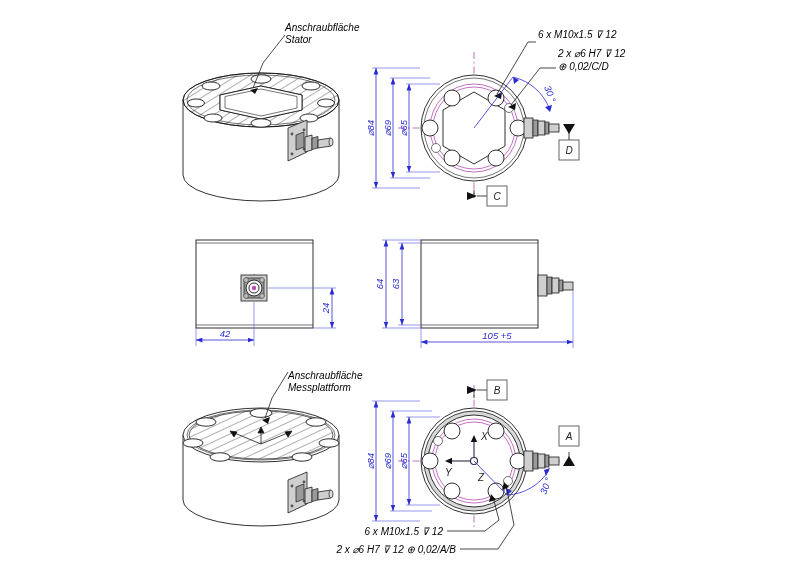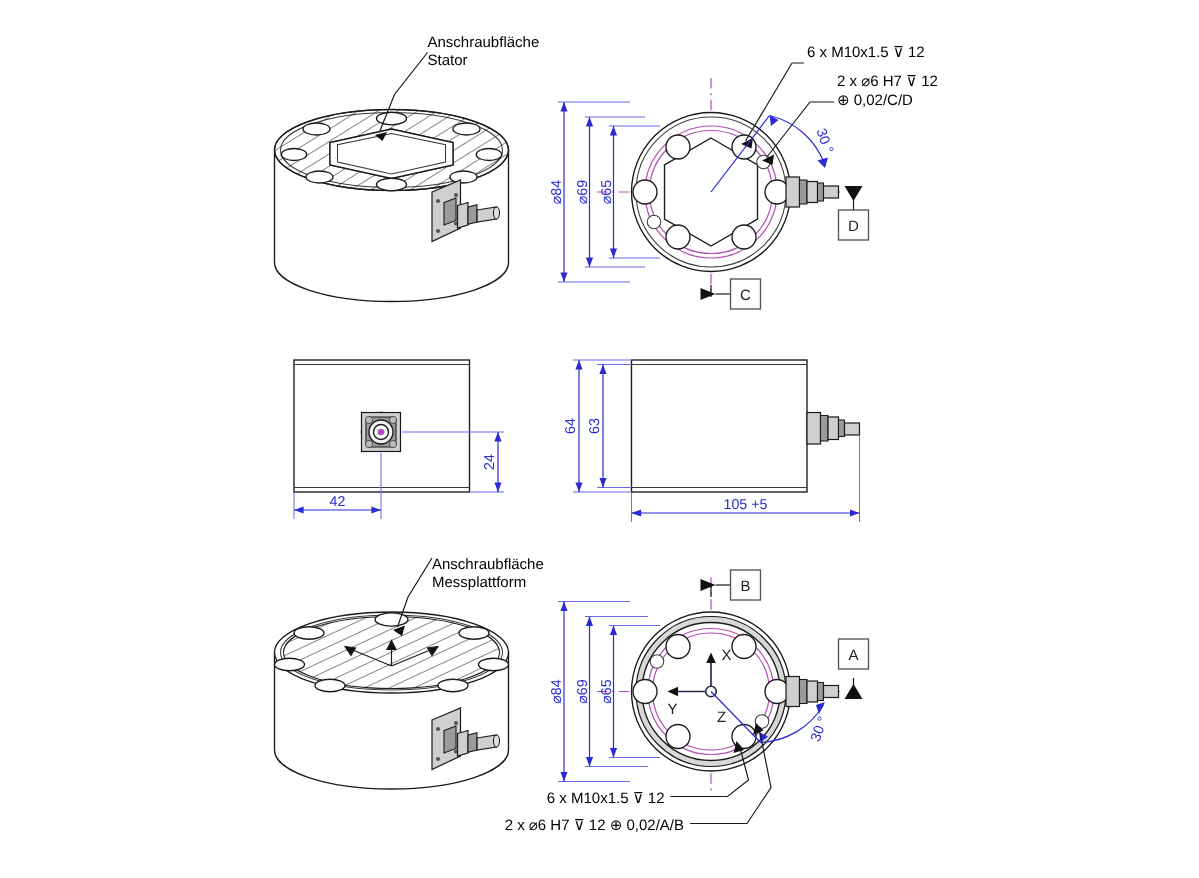--- a/index.html
+++ b/index.html
@@ -12,20 +12,21 @@
     height: 585px;
     font-family: "Liberation Sans", sans-serif;
     overflow: hidden;
     position: relative;
   }
   #drawing-root {
     position: absolute;
     left: 0; top: 0;
     width: 799px;
     height: 585px;
+    font-style: italic;
   }
   svg.sheet {
     display: block;
     width: 799px;
     height: 585px;
   }
   text {
     font-family: "Liberation Sans", sans-serif;
     font-size: 9.5px;
     fill: #1a1aff;

